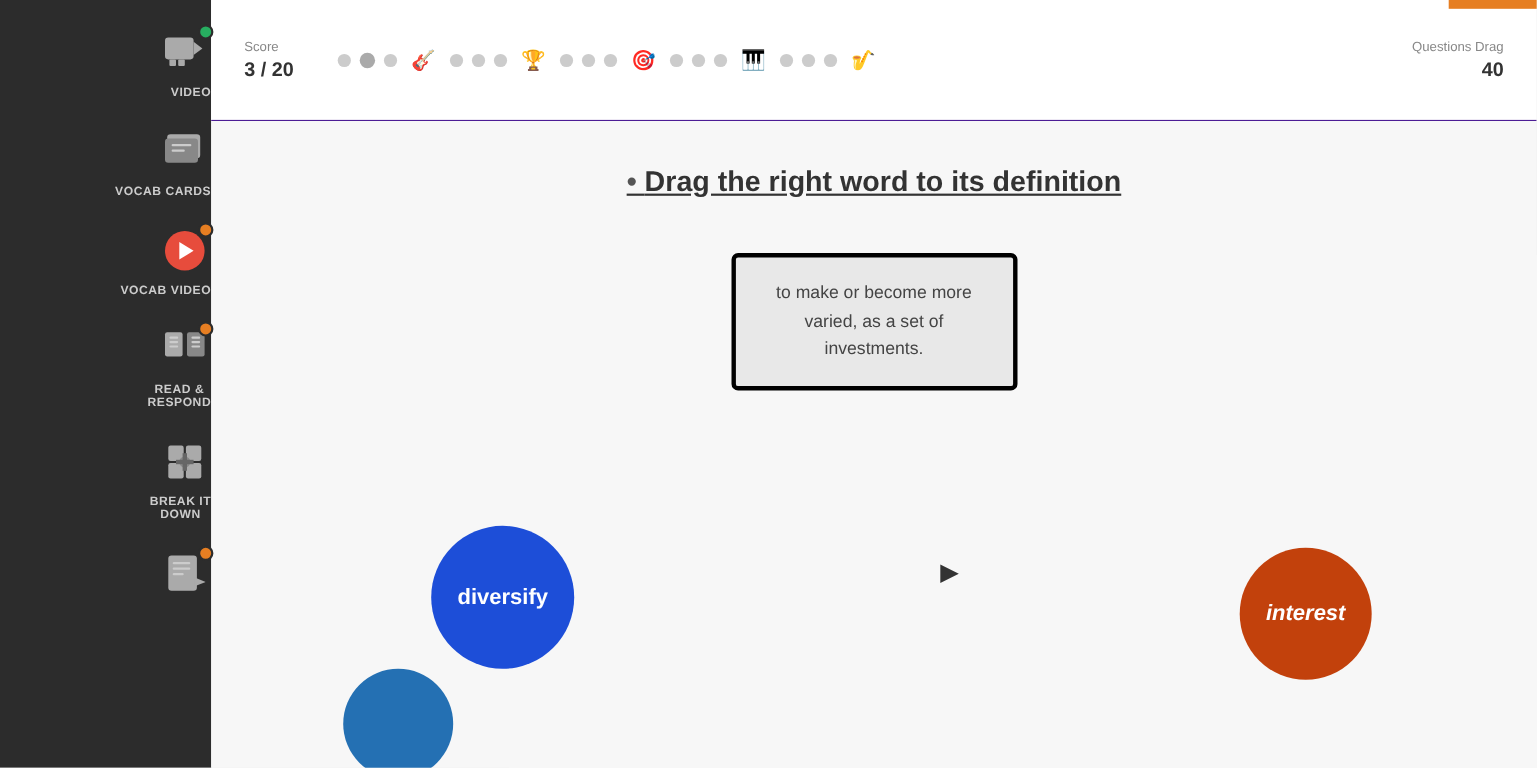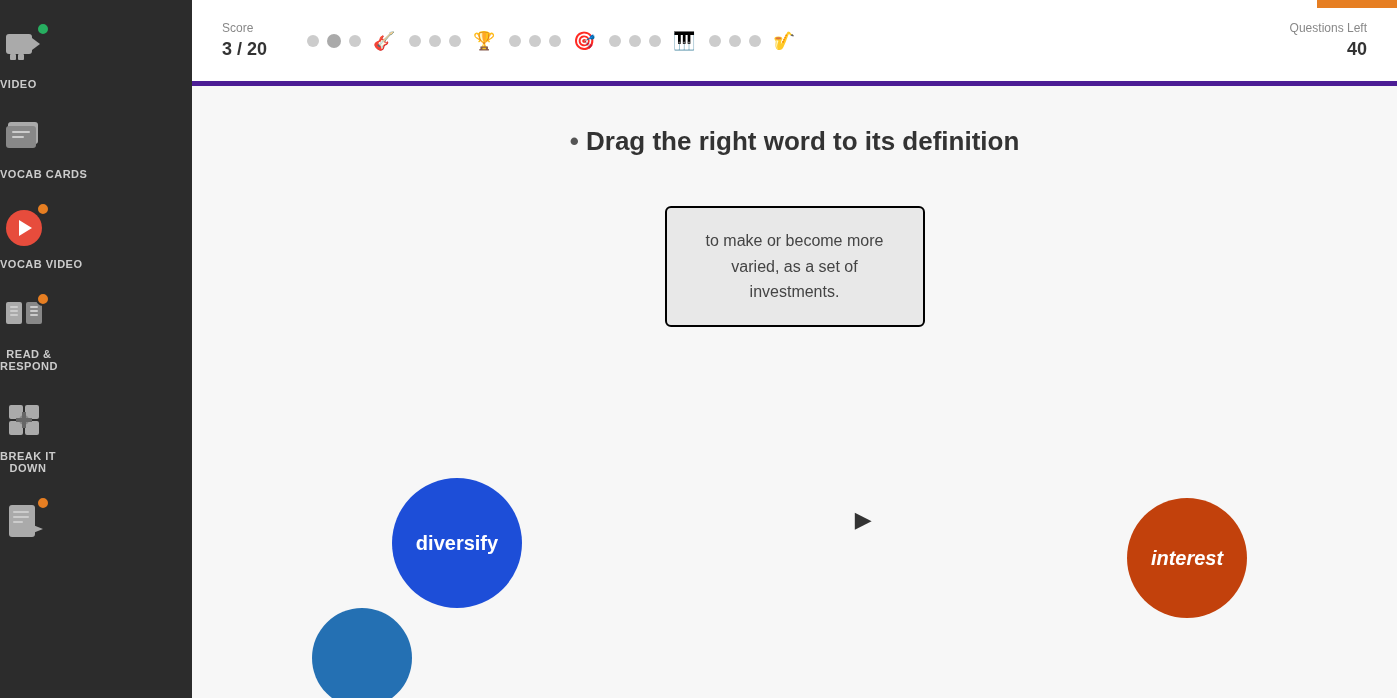--- a/index.html
+++ b/index.html
@@ -20,21 +20,21 @@
       height: 100%;
       display: flex;
       flex-direction: column;
       align-items: center;
       padding-top: 10px;
     }
 
     .sidebar-item {
       display: flex;
       flex-direction: column;
-      align-items: flex-start;
+      align-items: flex-end;
       color: #ccc;
       font-size: 11px;
       font-weight: bold;
       letter-spacing: 0.5px;
       padding: 14px 0 10px;
       width: 100%;
       cursor: pointer;
       position: relative;
     }
 
@@ -65,23 +65,23 @@
 
     
     #main {
       flex: 1;
       display: flex;
       flex-direction: column;
       background: #f7f7f7;
     }
 
     #top-bar {
-      height: 86px;
+      height: 110px;
       background: white;
-      border-bottom: 5px solid #4c1d95;
+      border-bottom: 1px solid #4c1d95;
       display: flex;
       align-items: center;
       padding: 0 30px;
     }
 
     .score-section {
       display: flex;
       flex-direction: column;
       margin-right: 20px;
     }
@@ -150,35 +150,36 @@
       flex-direction: column;
       align-items: center;
     }
 
     #instruction {
       margin-top: 40px;
       font-size: 26px;
       font-weight: bold;
       color: #333;
       text-align: center;
+      text-decoration: underline;
     }
 
     #instruction::before {
       content: '• ';
       color: #555;
     }
 
     
     .definition-box {
       position: absolute;
       top: 120px;
       left: 50%;
       transform: translateX(-50%);
       background: #e8e8e8;
-      border: 2px solid #000000;
+      border: 4px solid #000000;
       border-radius: 6px;
       width: 260px;
       padding: 20px;
       text-align: center;
       font-size: 16px;
       color: #444;
       line-height: 1.6;
     }
 
     
@@ -368,21 +369,21 @@
       <div class="dot"></div>
       <div class="dot"></div>
       <div class="dot-icon">🎹</div>
       <div class="dot"></div>
       <div class="dot"></div>
       <div class="dot"></div>
       <div class="dot-icon">🎷</div>
     </div>
 
     <div class="questions-left-section">
-      <span class="questions-left-label">Questions Left</span>
+      <span class="questions-left-label">Questions Drag</span>
       <span class="questions-left-value">40</span>
     </div>
   </div>
 
   <div id="content">
 
     <h2 id="instruction">Drag the right word to its definition</h2>
 
     <div class="definition-box">
       <span>to make or become more varied, as a set of investments.</span>

